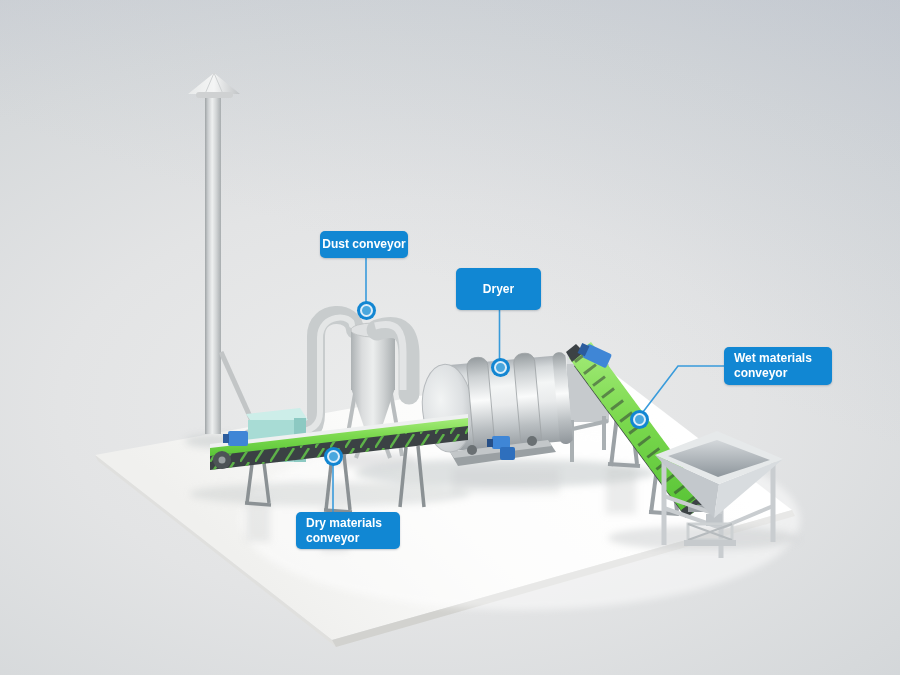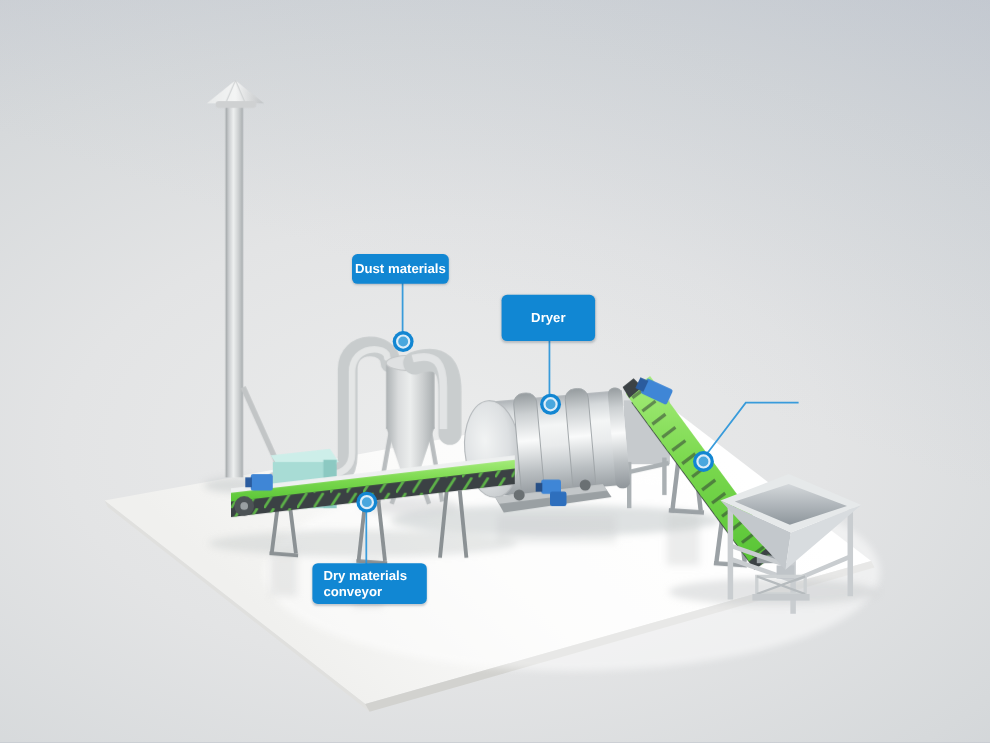--- a/index.html
+++ b/index.html
@@ -21,21 +21,21 @@
   .callout{
     position:absolute;z-index:6;background:#1187d3;color:#ffffff;
     font-size:12px;font-weight:bold;line-height:15px;border-radius:5px;
     display:flex;align-items:center;justify-content:center;text-align:center;
     box-shadow:0 1px 2px rgba(40,60,80,.25);
   }
   .callout.left{justify-content:flex-start;text-align:left;padding:0 6px 0 10px;}
   .c-dust {left:320px;top:231px;width:88px;height:27px;}
   .c-dryer{left:456px;top:268px;width:85px;height:42px;}
   .c-wet  {left:724px;top:347px;width:92px;height:38px;}
-  .c-dry  {left:284px;top:512px;width:88px;height:37px;}
+  .c-dry  {left:296px;top:512px;width:88px;height:37px;}
 </style>
 </head>
 <body>
 
 <div class="stage">
 
   <svg class="scene" width="900" height="675" viewBox="0 0 900 675">
     <defs>
       <linearGradient id="gV" x1="0" y1="0" x2="1" y2="0">
         <stop offset="0" stop-color="#9fa4a6"></stop>
@@ -258,22 +258,25 @@
       <line x1="333" y1="513" x2="333" y2="464"></line>
     </g>
   </svg>
 
   <div class="marker" style="left:359.5px;top:303.5px;"></div>
   <div class="marker" style="left:493.5px;top:360.5px;"></div>
   <div class="marker" style="left:632.5px;top:412.5px;"></div>
   <div class="marker" style="left:326.5px;top:449.5px;"></div>
 
   <div class="callout c-dust">
-    <span>Dust materials</span>
+    <span>Dust conveyor</span>
   </div>
   <div class="callout c-dryer">
     <span>Dryer</span>
   </div>
+  <div class="callout left c-wet">
+    <span>Wet materials conveyor</span>
+  </div>
   <div class="callout left c-dry">
     <span>Dry materials conveyor</span>
   </div>
 
 </div>
 
 </body></html>

